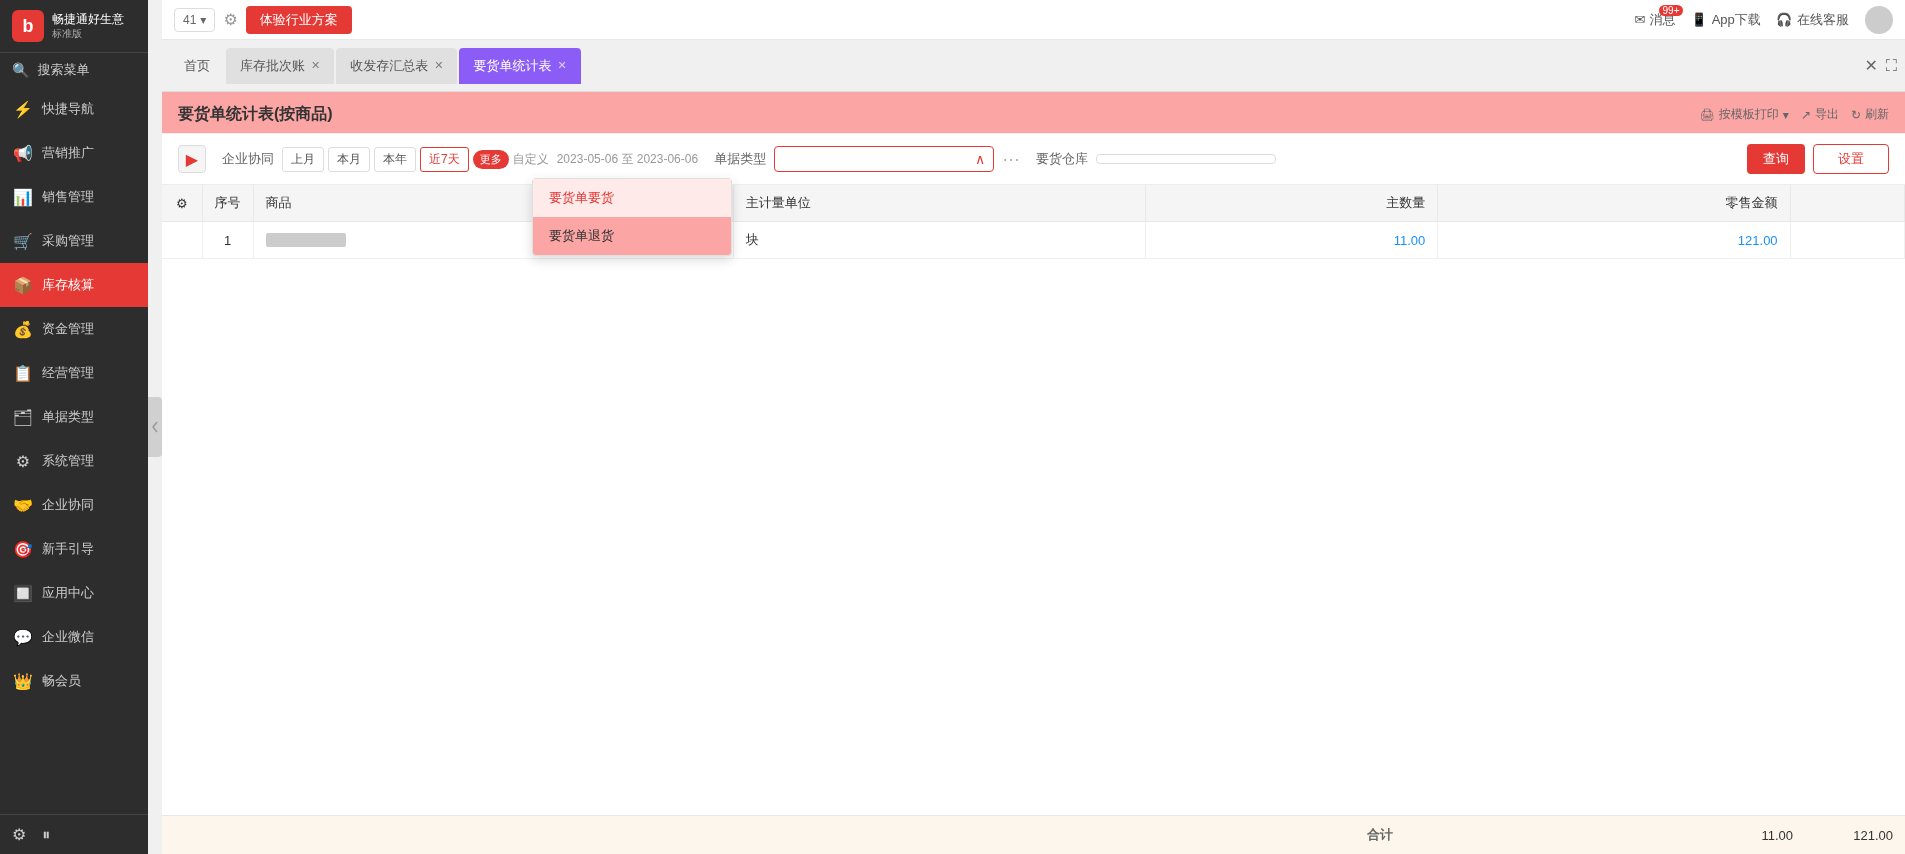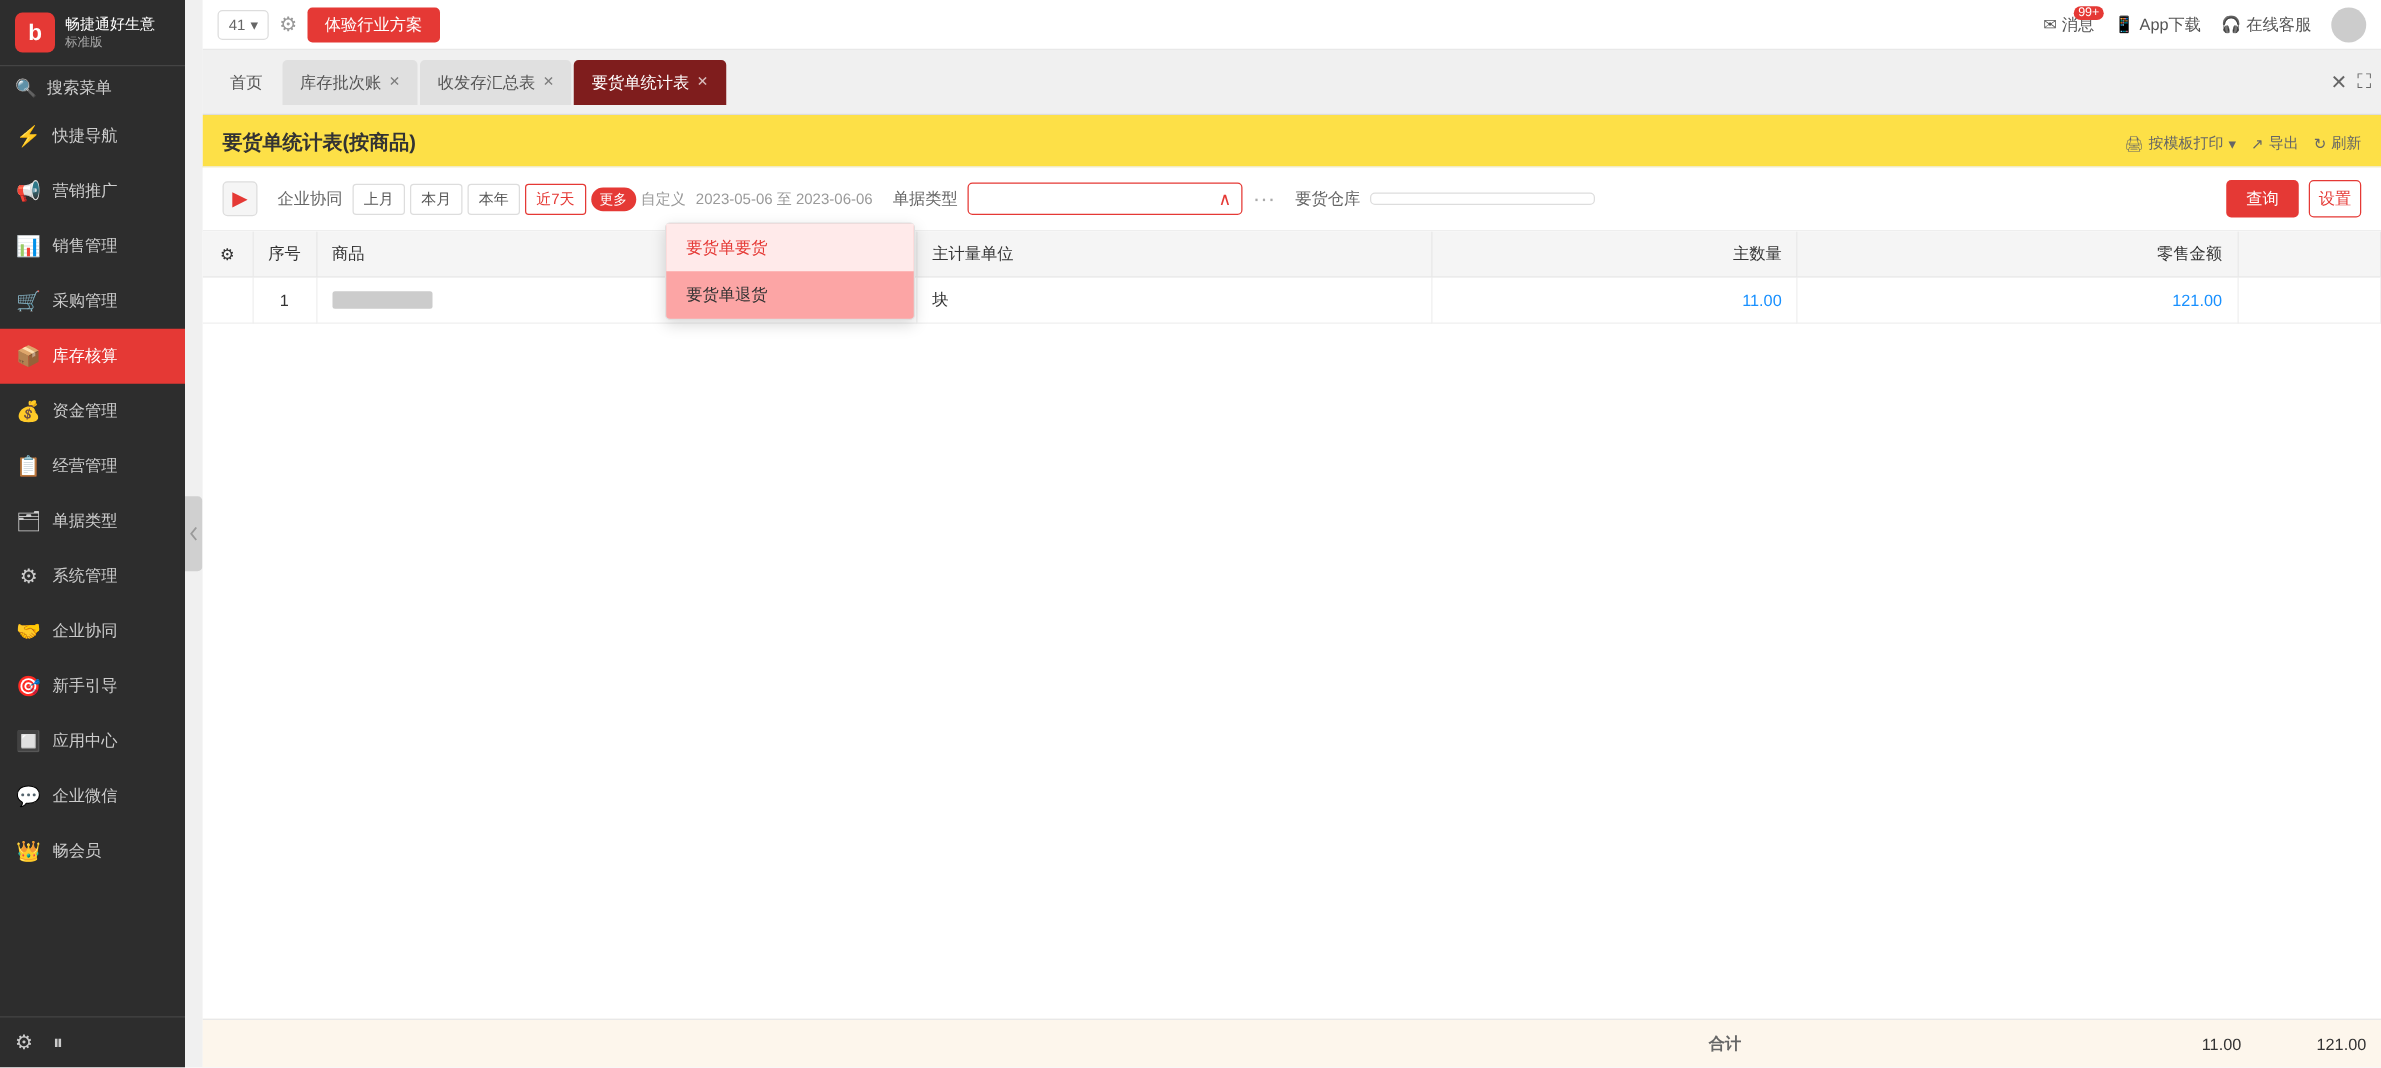--- a/index.html
+++ b/index.html
@@ -165,31 +165,31 @@
       padding: 6px 14px;
       font-size: 13px;
       cursor: pointer;
       border-radius: 4px 4px 0 0;
       background: #e0e0e0;
       color: #555;
       gap: 6px;
       height: 36px;
     }
     .tab.active {
-      background: #7f1d1d;
+      background: #8b5cf6;
       color: #fff;
     }
     .tab-home { background: transparent; color: #555; }
     .tab-close { font-size: 11px; color: inherit; opacity: 0.7; }
     .tab-expand-btns { margin-left: auto; display: flex; align-items: center; gap: 8px; }
     .tab-expand-btn { font-size: 16px; color: #666; cursor: pointer; }
 
     
     .page-header {
-      background: #fde047;
+      background: #fca5a5;
       padding: 12px 16px 8px;
       display: flex;
       align-items: center;
       justify-content: space-between;
       border-bottom: 1px solid #eee;
     }
     .page-title { font-size: 16px; font-weight: bold; color: #333; }
     .page-actions { display: flex; align-items: center; gap: 12px; }
     .page-action-btn {
       display: flex;
@@ -286,21 +286,21 @@
       border-radius: 4px;
       padding: 5px 16px;
       font-size: 13px;
       cursor: pointer;
     }
     .btn-settings {
       background: #fff;
       color: #e53935;
       border: 1px solid #e53935;
       border-radius: 4px;
-      padding: 5px 7px;
+      padding: 5px 24px;
       font-size: 13px;
       cursor: pointer;
     }
 
     
     .dropdown-popup {
       position: absolute;
       top: 44px;
       left: 370px;
       background: #fca5a5;

